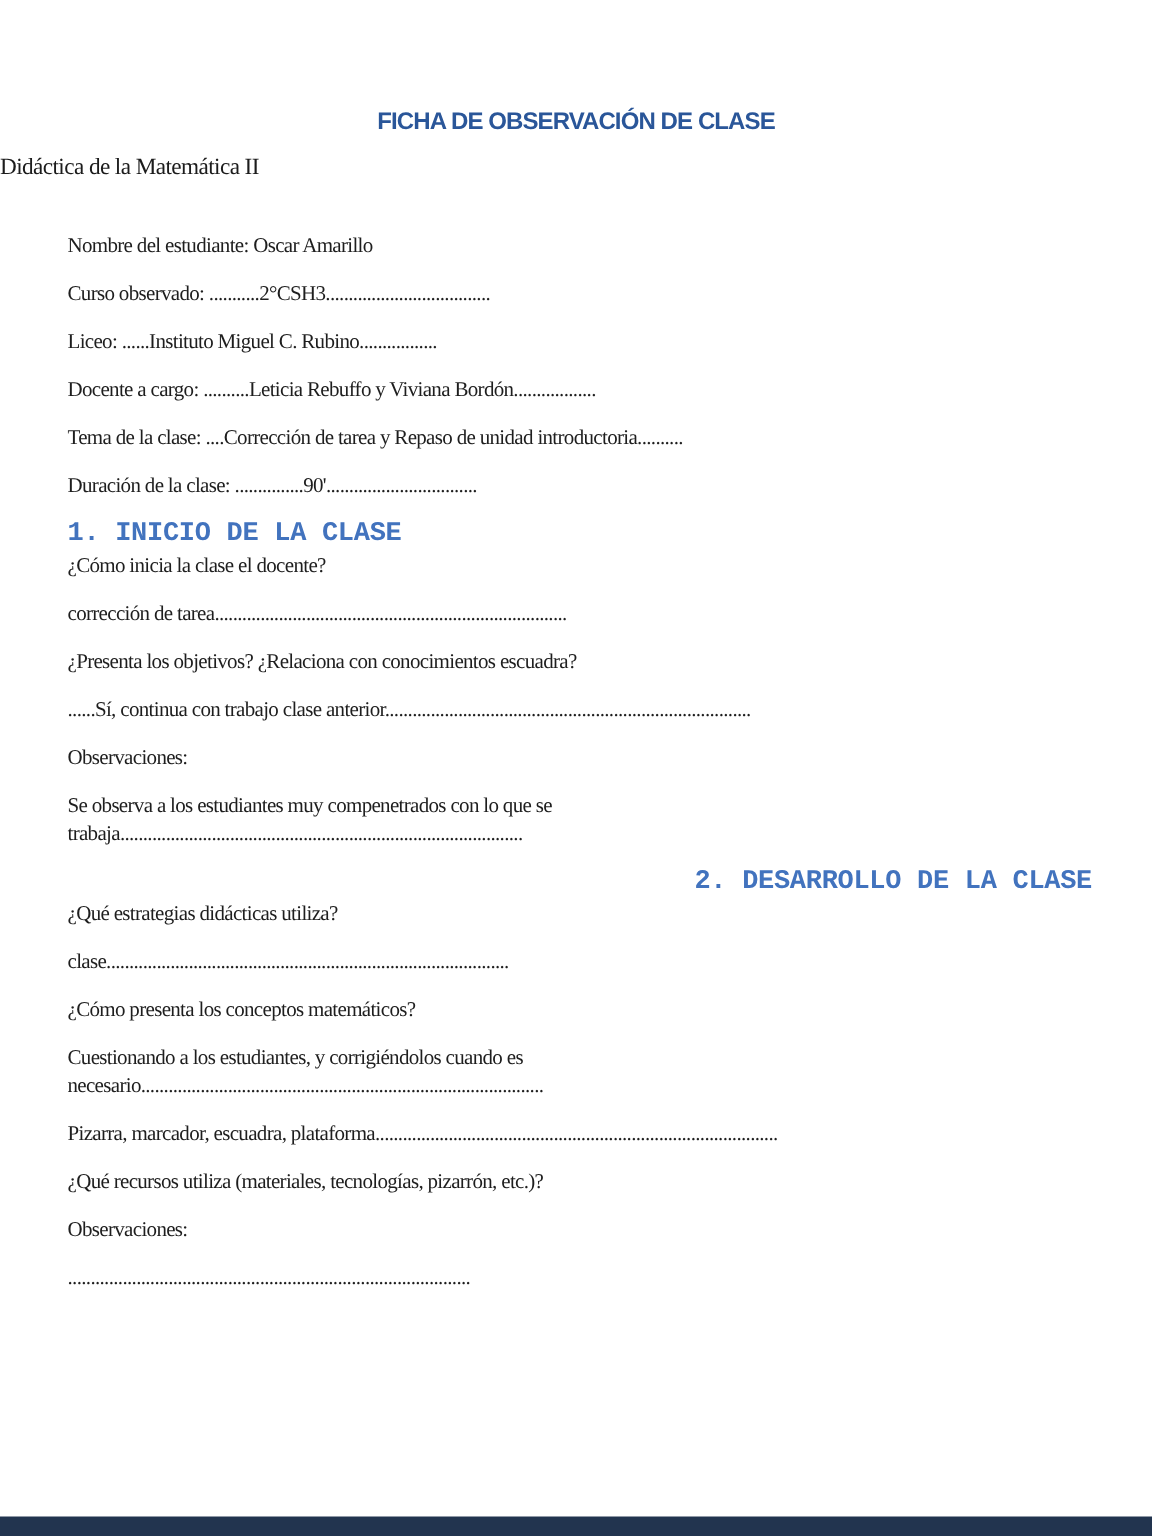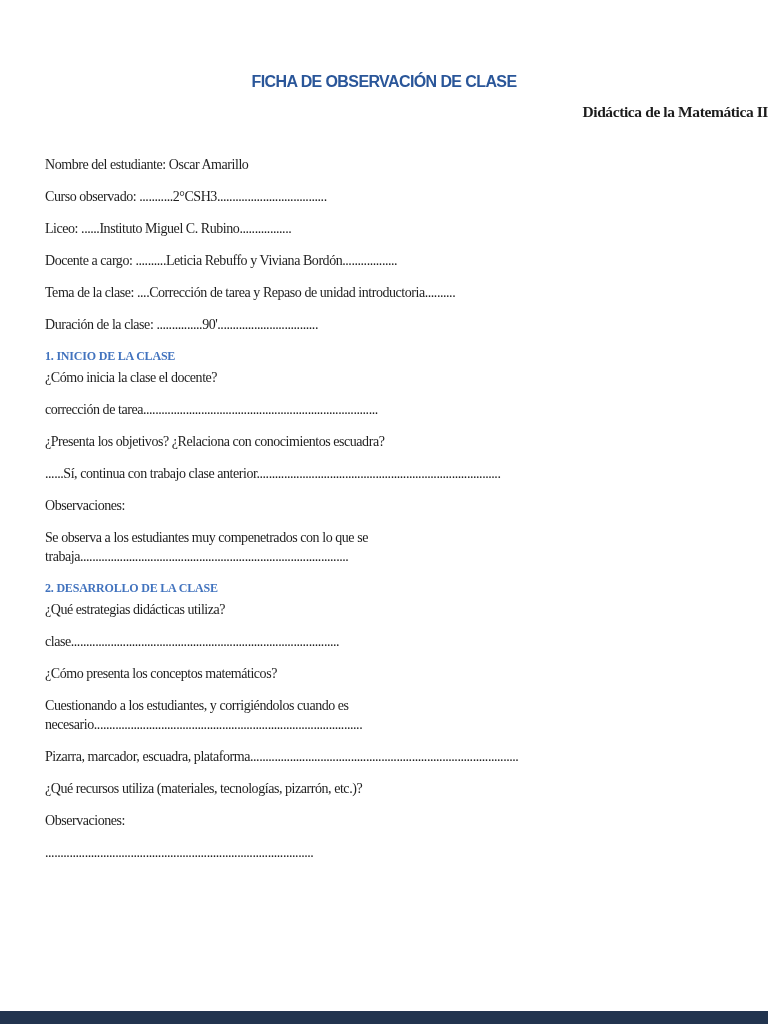--- a/index.html
+++ b/index.html
@@ -14,24 +14,24 @@
   .doc-title{
     margin:72px 0 0 0;
     text-align:center;
     font-family:"Liberation Sans", sans-serif;
     font-weight:bold;
     font-size:16px;line-height:20px;
     letter-spacing:-0.6px;
     color:#2a5699;
   }
   .doc-subtitle{
-    margin:10px 0 0 16px;
-    text-align:right;
+    margin:10px 0 0 0;
+    text-align:left;
     font-family:"Liberation Serif", serif;
-    font-weight:bold;
+    font-weight:normal;
     font-size:15.5px;line-height:20px;
     letter-spacing:-0.4px;
     color:#1c1c1c;
   }
   .content{
     margin-top:33px;
     padding:0 40px 0 45px;
   }
   .para{
     margin:0 0 13px 0;
@@ -40,23 +40,23 @@
     color:#1e1e1e;
   }
   .para .line{
     display:block;
     white-space:pre;
     overflow:hidden;
   }
   .para.heading{
     margin-top:3px;
     margin-bottom:2px;
-    font-family:Liberation Serif, serif;
+    font-family:Liberation Mono, monospace;
     font-weight:bold;
-    font-size:12px;line-height:19px;
+    font-size:18px;line-height:19px;
     letter-spacing:-0.2px;
     color:#4273be;
   }
   .page-gap-bar{
     position:absolute;left:0;right:0;bottom:0;
     height:13px;
     background:#22344f;
   }
 </style>
 </head>
@@ -99,21 +99,21 @@
       <p class="para answer">
         <span class="line">......Sí, continua con trabajo clase anterior................................................................................</span>
       </p>
       <p class="para label">
         <span class="line">Observaciones:</span>
       </p>
       <p class="para answer">
         <span class="line">Se observa a los estudiantes muy compenetrados con lo que se</span>
         <span class="line">trabaja........................................................................................</span>
       </p>
-      <p class="para heading" style="color: rgb(66, 115, 190);">
+      <p class="para heading" style="color: rgb(66, 115, 190); text-align: right;">
         <span class="line">2. DESARROLLO DE LA CLASE</span>
       </p>
       <p class="para question">
         <span class="line">¿Qué estrategias didácticas utiliza?</span>
       </p>
       <p class="para answer">
         <span class="line">clase........................................................................................</span>
       </p>
       <p class="para question">
         <span class="line">¿Cómo presenta los conceptos matemáticos?</span>

